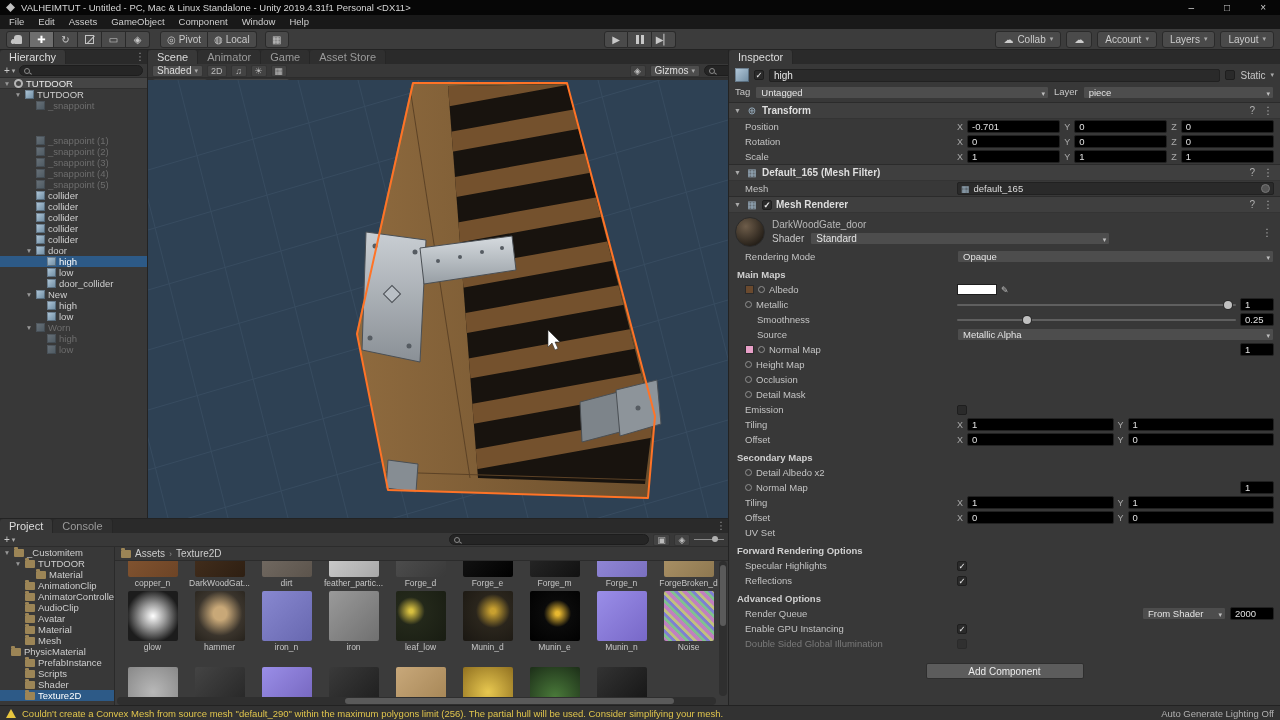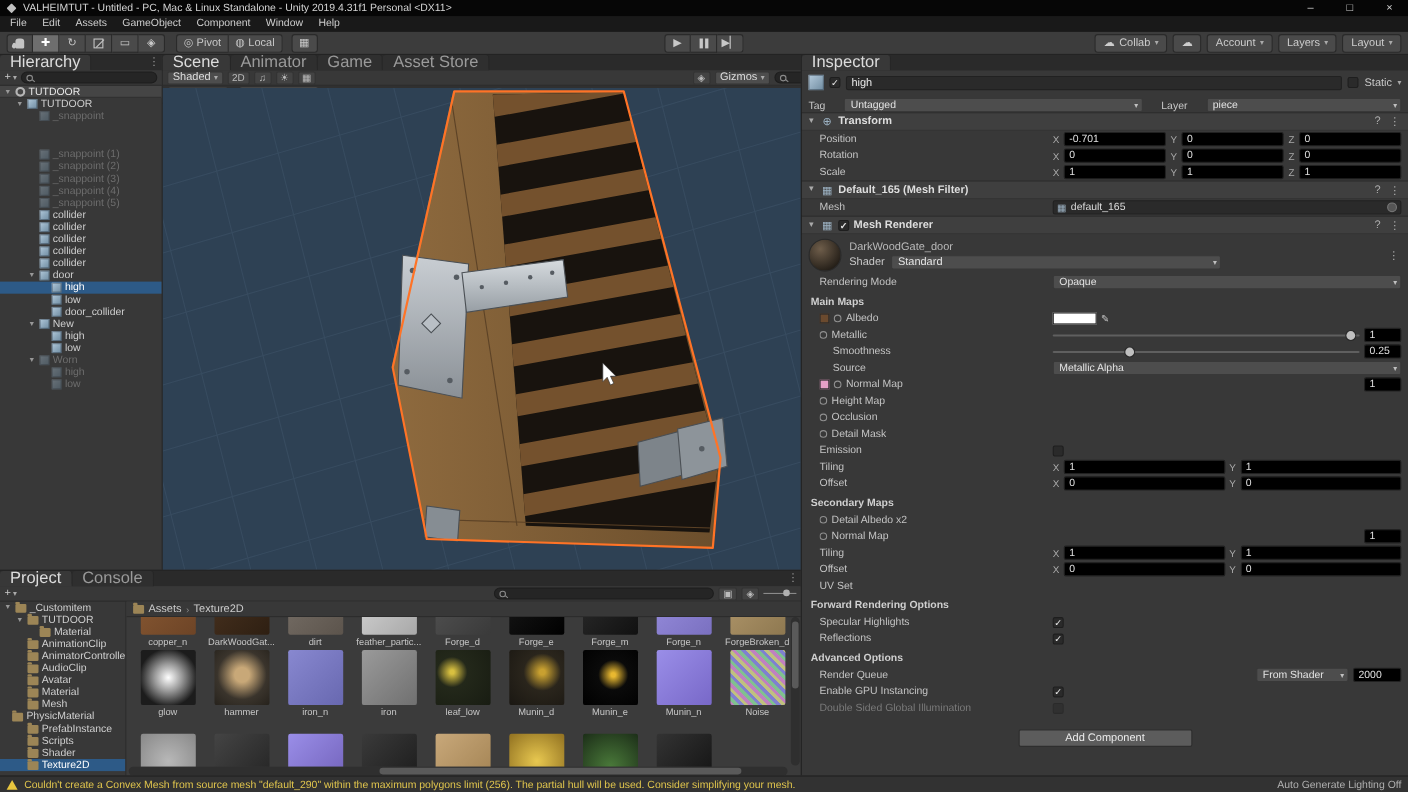--- a/index.html
+++ b/index.html
@@ -25,21 +25,21 @@
 .tb-right{margin-left:auto;display:flex;gap:5px;align-items:center}
 .icon-hand{width:8px;height:9px;background:#c4c4c4;border-radius:3px 3px 1px 1px;position:relative}
 .icon-hand::after{content:"";position:absolute;left:-3px;bottom:0;width:4px;height:5px;background:#c4c4c4;border-radius:2px;transform:rotate(25deg)}
 .icon-scale{width:9px;height:9px;border:1px solid #c4c4c4;position:relative}
 .icon-scale::after{content:"";position:absolute;left:0;top:3px;width:10px;height:1px;background:#c4c4c4;transform:rotate(-45deg)}
 .pausebars{display:flex;gap:2px}
 .pausebars i{width:3px;height:9px;background:#c8c8c8}
 
 
 .tabstrip{height:14px;background:#2a2a2a;display:flex;align-items:stretch}
-.tab{padding:0 9px;line-height:14px;background:#2f2f2f;color:#9a9a9a;border-right:1px solid #262626;border-radius:3px 3px 0 0;font-size:15px;white-space:nowrap}
+.tab{padding:0 9px;line-height:14px;background:#2f2f2f;color:#9a9a9a;border-right:1px solid #262626;border-radius:3px 3px 0 0;font-size:11px;white-space:nowrap}
 .tab.active{background:#383838;color:#dcdcdc}
 .stretch{flex:1}
 .vdots{width:14px;text-align:center;line-height:14px;color:#999}
 .mini-tb{height:14px;background:#383838;border-bottom:1px solid #2c2c2c;display:flex;align-items:center;gap:4px;padding:0 4px}
 .plus-btn{color:#ccc;display:flex;gap:2px;align-items:center}
 .searchbox{flex:1;height:11px;background:#252525;border:1px solid #1d1d1d;border-radius:6px;display:flex;align-items:center;gap:3px;padding:0 4px}
 .mag{width:6px;height:6px;border:1px solid #8a8a8a;border-radius:50%;position:relative;flex:none}
 .mag::after{content:"";position:absolute;width:3px;height:1px;background:#8a8a8a;right:-3px;bottom:-1px;transform:rotate(40deg)}
 .cb{width:10px;height:10px;background:#2a2a2a;border:1px solid #1e1e1e;border-radius:2px;font-size:8.5px;line-height:8px;text-align:center;color:#e6e6e6;flex:none}
 .cb.checked::before{content:"✓"}
@@ -94,21 +94,21 @@
 .mini-slider{width:30px;height:10px;position:relative;flex:none}
 .mini-slider::before{content:"";position:absolute;left:0;right:0;top:4px;height:1px;background:#8a8a8a}
 .mini-slider::after{content:"";position:absolute;left:60%;top:1px;width:6px;height:6px;border-radius:50%;background:#b0b0b0}
 
 
 #inspector{position:absolute;left:728px;top:50px;width:552px;height:655px;background:#383838;border-left:1px solid #232323}
 .insp-body{position:absolute;top:14px;left:0;right:0;bottom:0;overflow:hidden}
 .go-header{height:22px;display:flex;align-items:center;gap:5px;padding:0 6px}
 .go-icon{width:14px;height:14px;background:linear-gradient(135deg,#b5cbdc,#6f8ba0);box-shadow:inset 0 0 0 1px rgba(20,30,40,.35);flex:none}
 .go-name{flex:1;height:13px;background:#2a2a2a;border:1px solid #212121;border-radius:2px;padding:0 4px;line-height:12px;color:#e8e8e8}
-.tagrow{height:16px;display:flex;align-items:flex-end;gap:17px;padding:0 6px;font-size:9.5px}
+.tagrow{height:16px;display:flex;align-items:flex-start;gap:5px;padding:0 6px;font-size:9.5px}
 .dd{position:relative;height:13px;background:#4d4d4d;border:1px solid #383838;border-radius:2px;color:#e4e4e4;line-height:12px;padding:0 14px 0 5px;white-space:nowrap;overflow:hidden;flex:1;min-width:0}
 .dd::after{content:"▾";position:absolute;right:3px;top:1px;font-size:7px;color:#c0c0c0}
 .dd.fixed{flex:none}
 .comp-header{height:17px;background:#3f3f3f;border-top:1px solid #2b2b2b;border-bottom:1px solid #343434;display:flex;align-items:center;gap:4px;padding:0 5px;color:#dedede;font-weight:bold;font-size:10px}
 .fold{font-size:7px;color:#aaa;width:8px;flex:none}
 .comp-icon{width:12px;text-align:center;color:#9db3c4;font-size:10px;font-weight:normal;flex:none}
 .hicon{color:#b0b0b0;font-weight:normal;padding:0 2px}
 .irow{height:15px;display:flex;align-items:center;padding:0 6px 0 16px;font-size:9.5px}
 .ilabel{width:212px;flex:none;display:flex;align-items:center;gap:4px;color:#c4c4c4;white-space:nowrap;overflow:hidden}
 .ilabel.ind{padding-left:12px}

